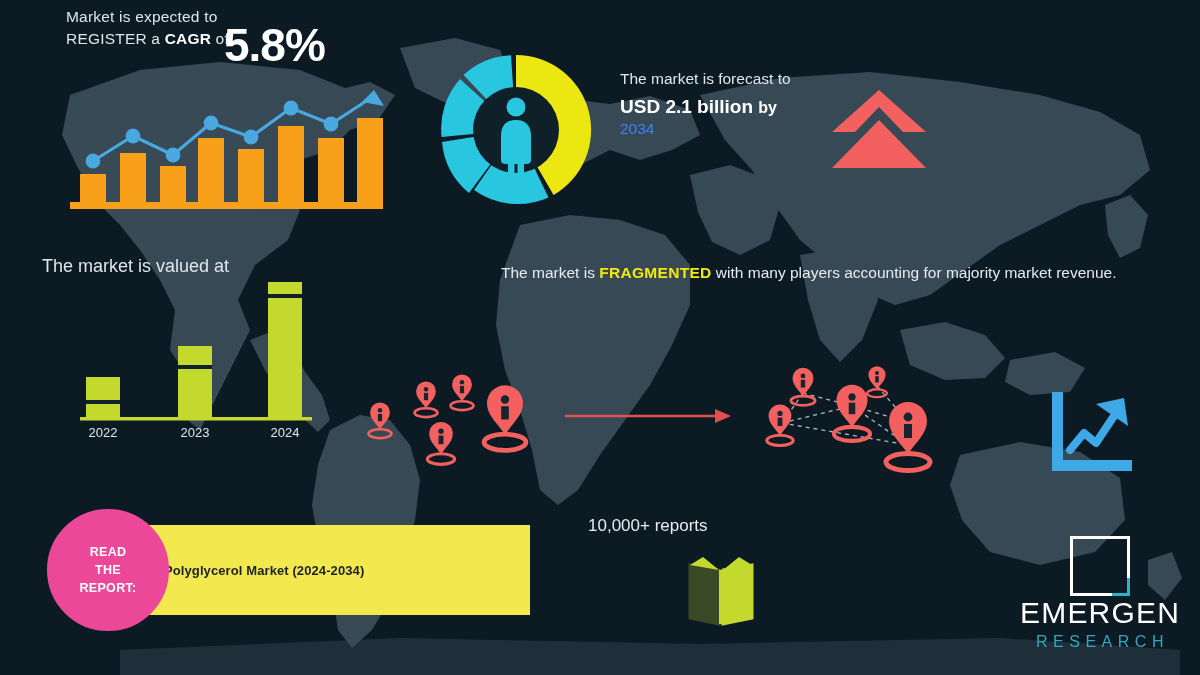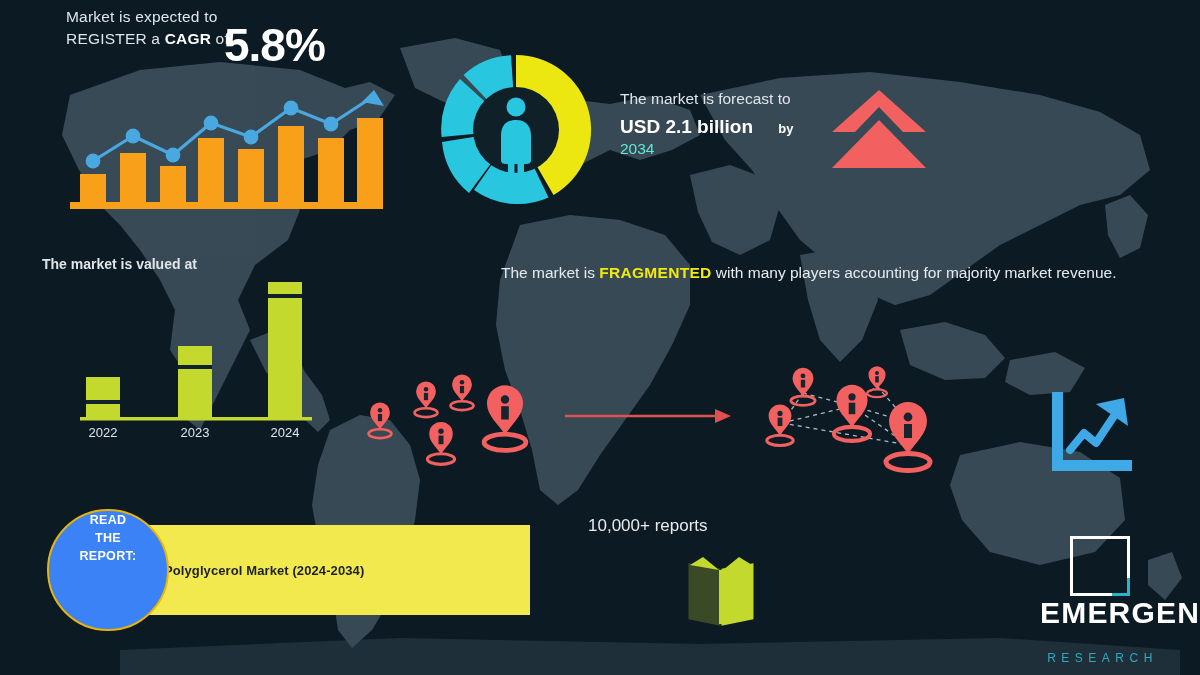--- a/index.html
+++ b/index.html
@@ -22,70 +22,70 @@
     position:absolute; font-size:46px; font-weight:bold; color:#ffffff;
     letter-spacing:-1px; line-height:1;
   }
 
   
   #cagr-text { left:41px; top:6px; width:195px;margin-left:25px; }
   #cagr-value { left:224px; top:22px; }
 
   
   #forecast-text { left:620px; top:67px; width:250px; }
-  #forecast-text .l1 { font-size:15.5px; color:#dfe6eb; line-height:1.5;margin-top:20px; }
+  #forecast-text .l1 { font-size:15.5px; color:#dfe6eb; line-height:1.5; }
   #forecast-text .l2 { font-size:19px; font-weight:bold; color:#ffffff; margin-top:6px;}
-  #forecast-text .l2 .small { font-size:13px; font-weight:bold;margin-left:20px; }
-  #forecast-text .l3 { font-size:15.5px; color:#5eead4; line-height:1.4; }
+  #forecast-text .l2 .small { font-size:16px; font-weight:bold; }
+  #forecast-text .l3 { font-size:15.5px; color:#3b82f6; line-height:1.4; }
 
   
   #fragmented-text { left:501px; top:221px; width:640px; font-size:15.5px; line-height:1.55; color:#e6ebef;margin-top:40px;}
   #fragmented-text .hl { color:#f2e90f; font-weight:bold; letter-spacing:.3px; }
 
   
   #valued-text { left:42px; top:256px; width:290px; }
-  #valued-text .l1 { font-size:14px; color:#dfe6eb;font-weight:bold; }
+  #valued-text .l1 { font-size:18px; color:#dfe6eb; }
   #valued-text .l2 { font-size:21px; font-weight:bold; color:#ffffff; margin-top:5px; white-space:nowrap;}
   #valued-text .l2 .small { font-size:15px; font-weight:normal; color:#dfe6eb;}
 
   
   #reports-text { left:588px; top:512px; width:240px; font-size:17px; line-height:1.6; color:#e6ebef;}
 
   
   #read-badge {
     position:absolute; left:47px; top:509px; width:122px; height:122px;
-    border:2px solid #eab308; border-radius:50%;
-    background:#3b82f6; z-index:3;
-    display:flex; align-items:flex-start; justify-content:center;
+    border:2px solid #ec4899; border-radius:50%;
+    background:#ec4899; z-index:3;
+    display:flex; align-items:center; justify-content:center;
   }
   #read-badge span {
     font-size:12.5px; font-weight:bold; color:#fff; text-align:center; line-height:1.45;
     letter-spacing:.3px; white-space:pre-line;
   }
   #read-bar {
     position:absolute; left:108px; top:525px; width:422px; height:90px;
     background:#f2e94e; z-index:2;
     display:flex; align-items:center;
   }
   #read-bar span {
     margin-left:56px; font-size:13px; font-weight:bold; color:#1d2025; letter-spacing:.1px;
   }
 
   
   #logo { position:absolute; left:1020px; top:536px; width:160px; }
   #logo .sq { position:relative; width:60px; height:60px; margin:0 auto; }
   #logo .sq .ln { position:absolute; background:#ffffff; }
   #logo .sq .acc { position:absolute; background:#2bb3c7; }
   #logo .nm {
-    text-align:center; font-size:30px; font-weight:bold; color:#fff;
-    letter-spacing:1.2px; margin-top:2px; line-height:1;margin-left:20px;
+    text-align:center; font-size:30px; font-weight:normal; color:#fff;
+    letter-spacing:1.2px; margin-top:2px; line-height:1;
   }
   #logo .sub {
-    text-align:center; font-size:12px; color:#2fa9bd; letter-spacing:5.5px;
-    margin-top:23px; padding-left:5px;
+    text-align:center; font-size:16px; color:#2fa9bd; letter-spacing:5.5px;
+    margin-top:5px; padding-left:5px;
   }
 
   svg { display:block; overflow:visible; }
   .abs { position:absolute; }
 </style>
 </head>
 <body>
 
 <div id="stage">
 

